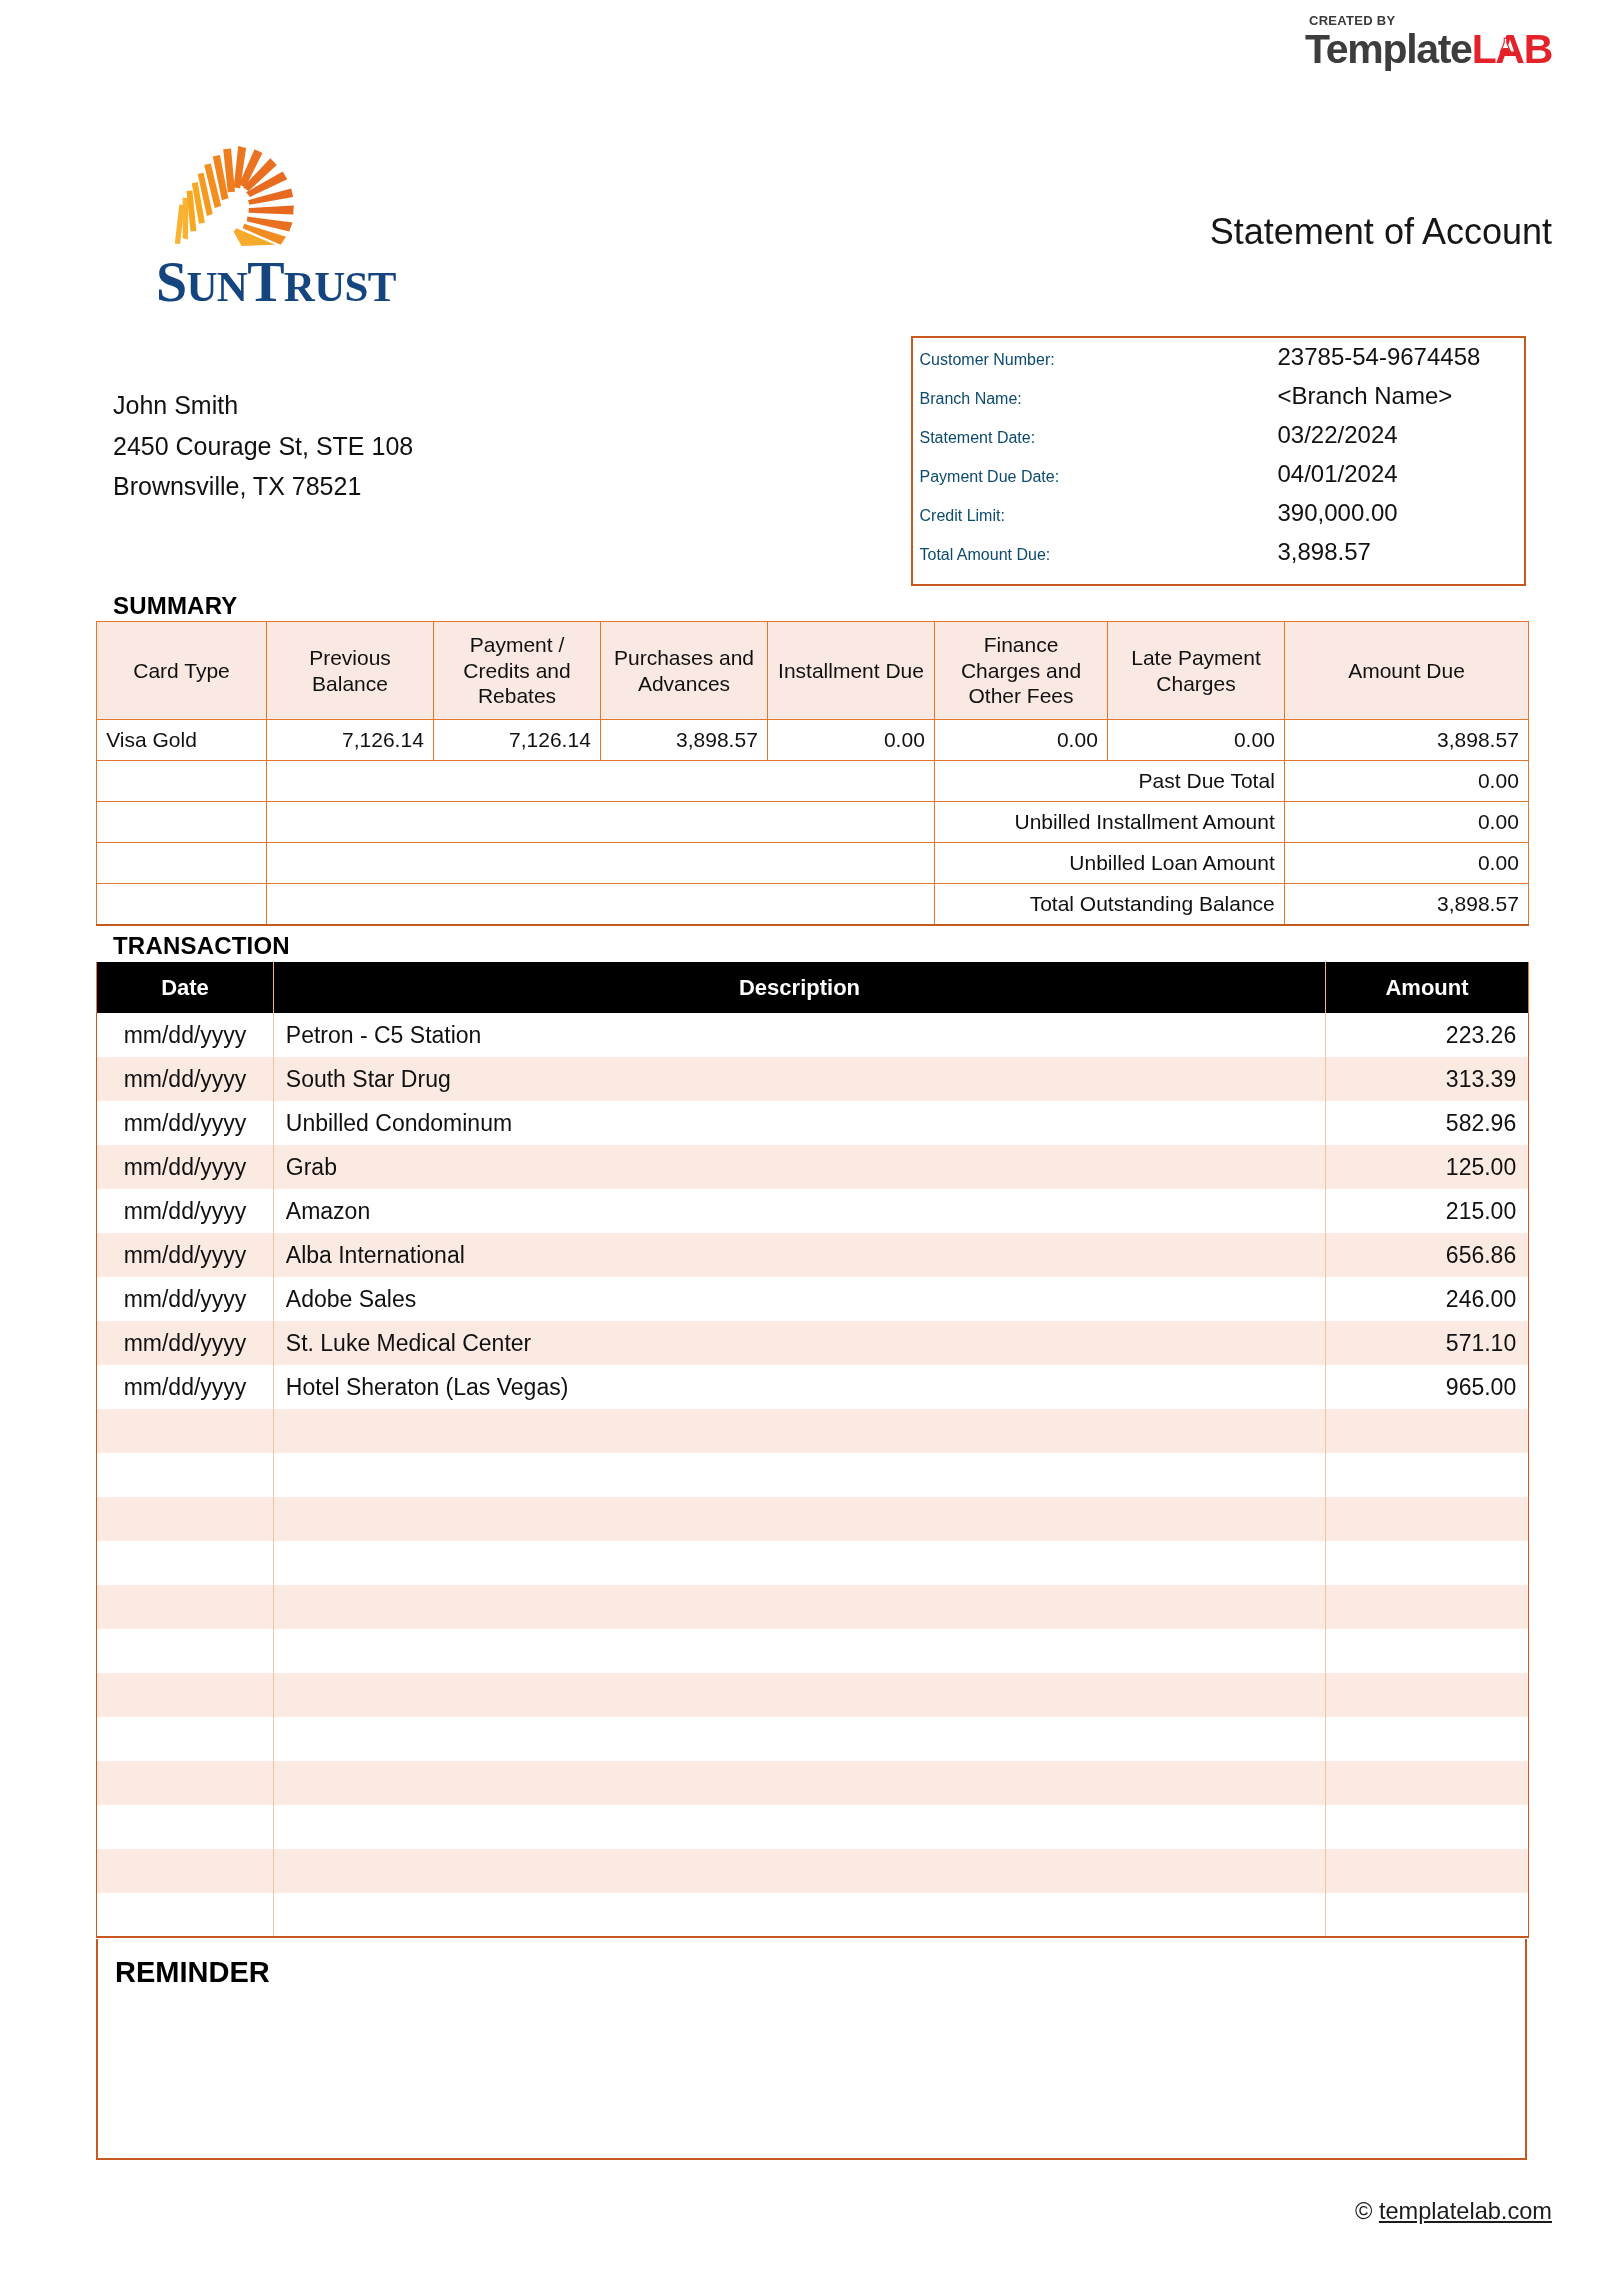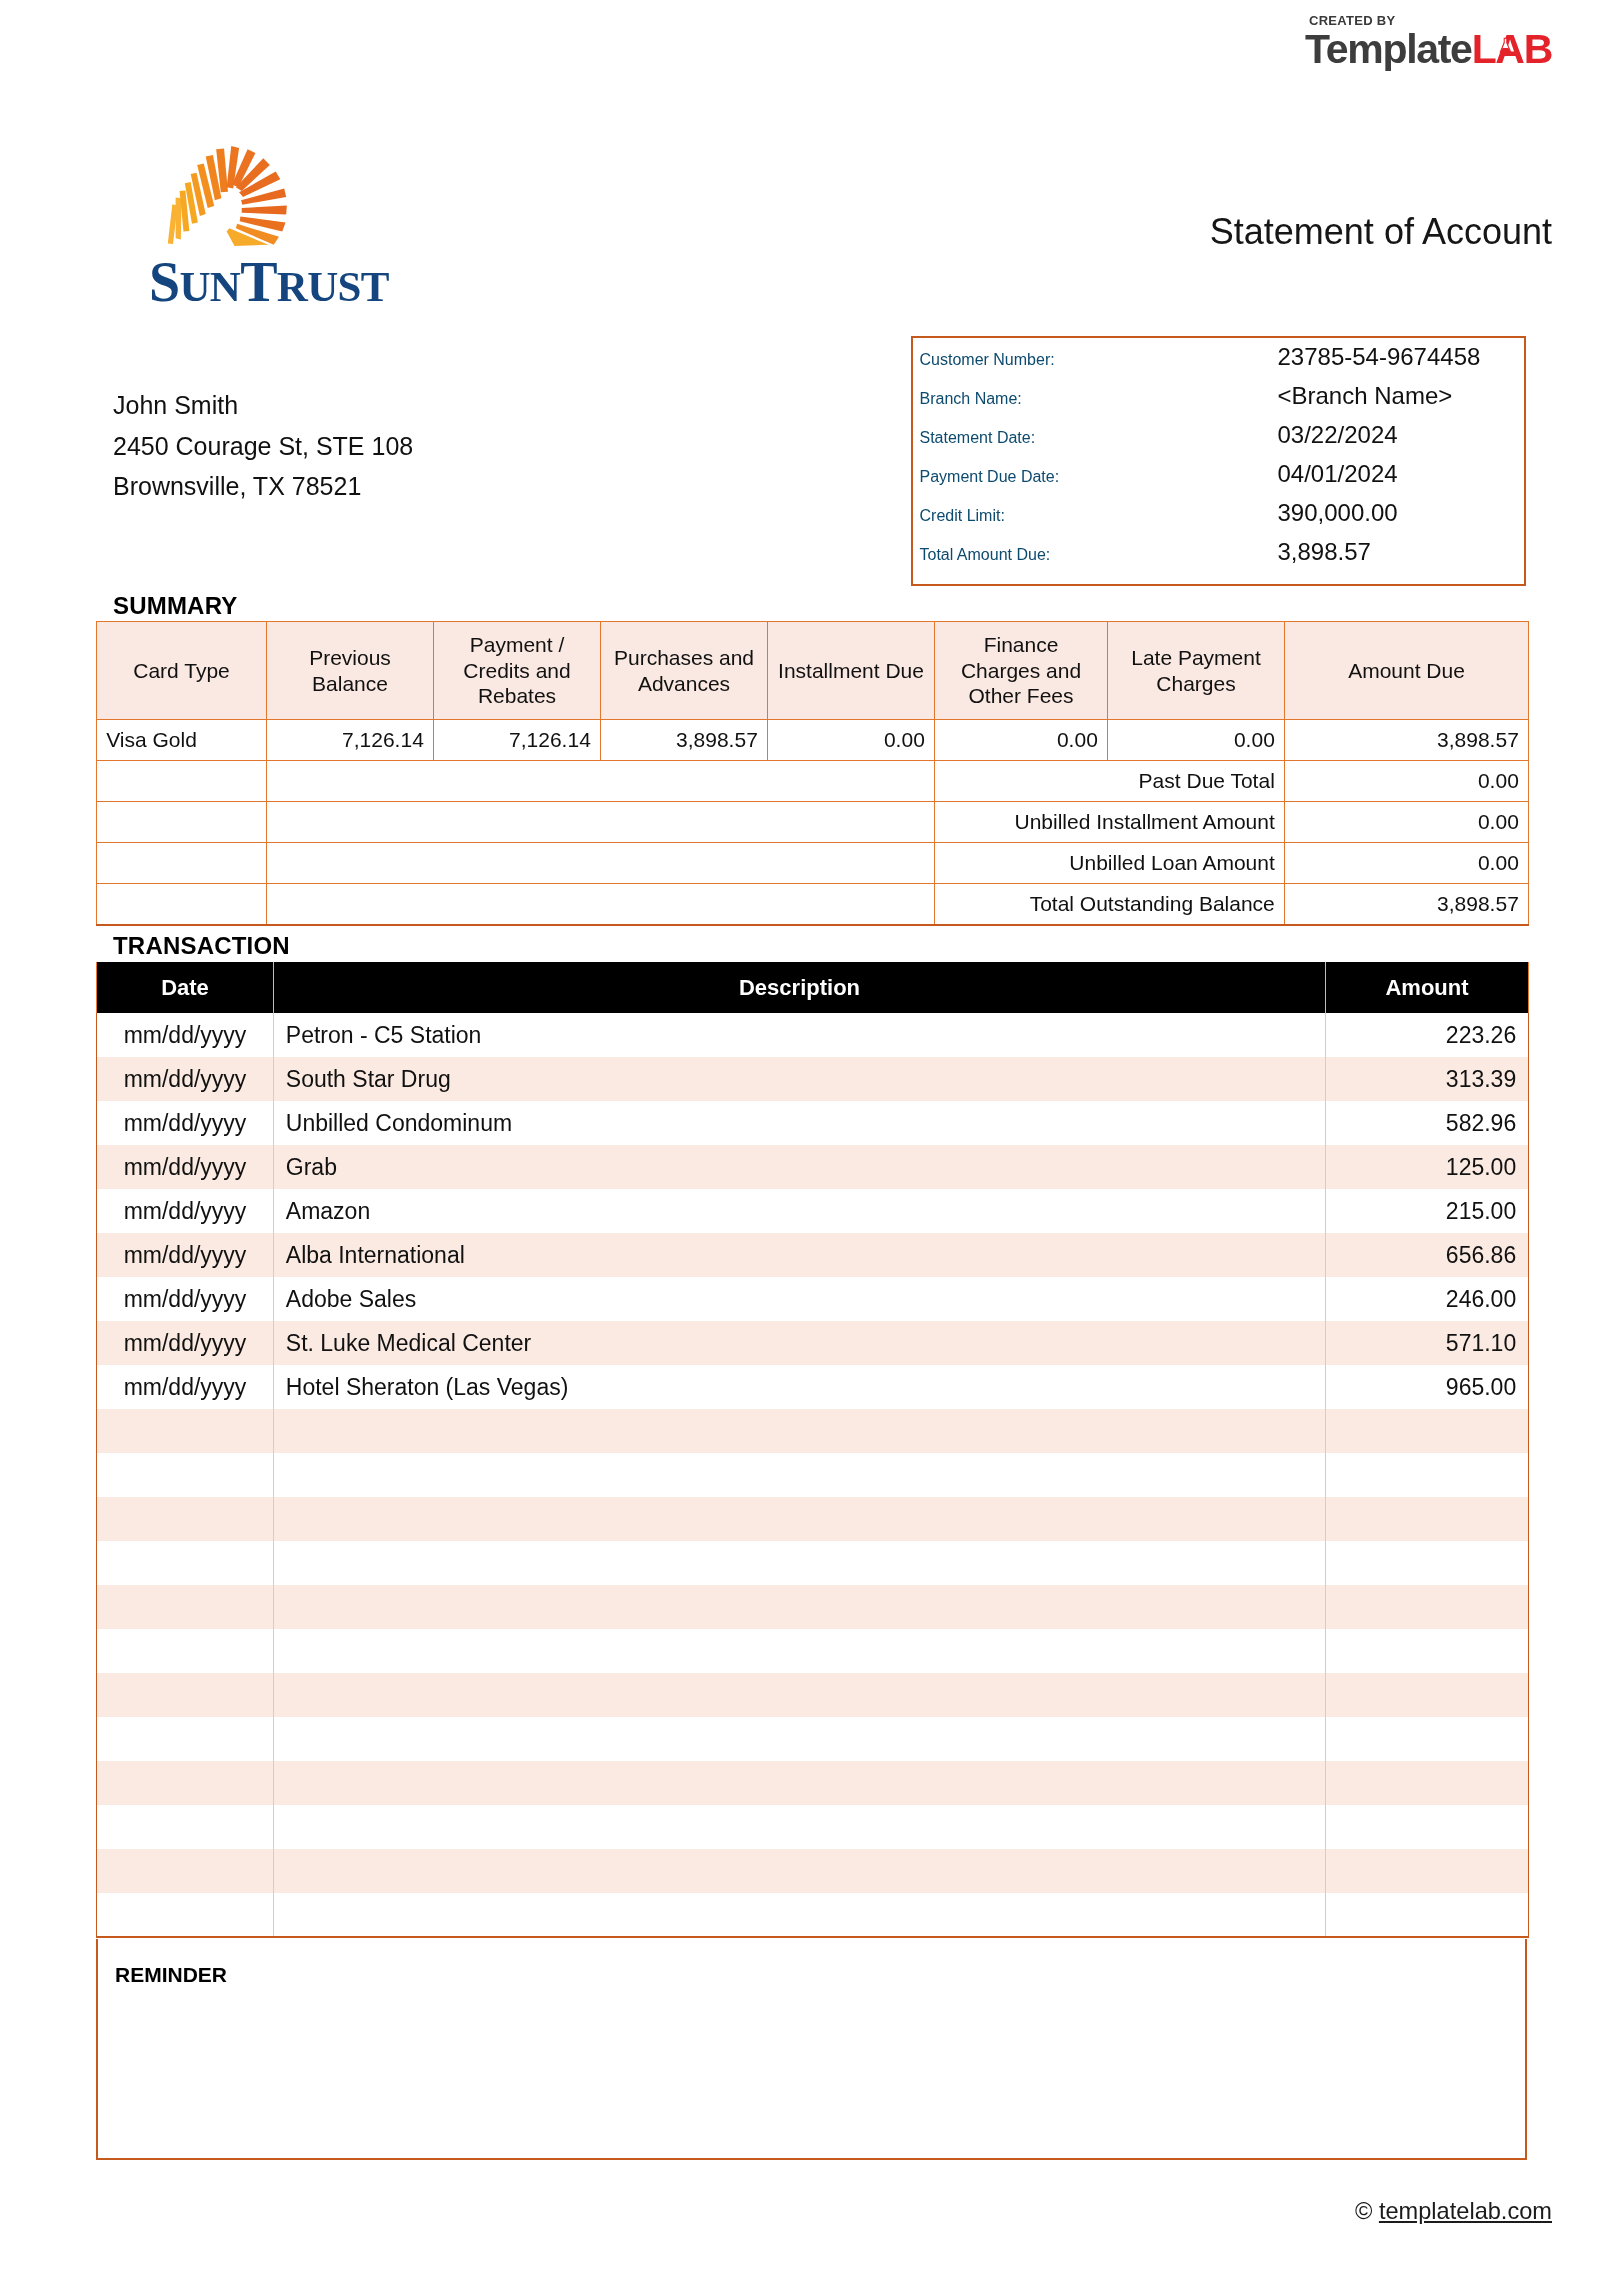--- a/index.html
+++ b/index.html
@@ -54,21 +54,21 @@
     position: absolute;
     left: 27.5px;
     top: 10.5px;
     width: 13px;
     height: 17px;
   }
 
   
   .logo {
     position: absolute;
-    left: 149px;
+    left: 156px;
     top: 140px;
     width: 307px;
     height: 177px;
   }
   .logo-rays {
     position: absolute;
     left: 6.5px;
     top: 0;
     width: 157px;
     height: 108px;
@@ -253,22 +253,22 @@
     top: 1939px;
     width: 1431px;
     height: 221px;
     border: 2px solid #c65a1e;
     border-top: none;
     box-sizing: border-box;
   }
   .reminder-title {
     position: absolute;
     left: 17px;
-    top: 24px;
-    font-size: 21px;
+    top: 17px;
+    font-size: 29px;
     font-weight: bold;
     color: #000;
   }
 
   
   .footer {
     position: absolute;
     right: 71px;
     top: 2174px;
     font-size: 23.6px;

